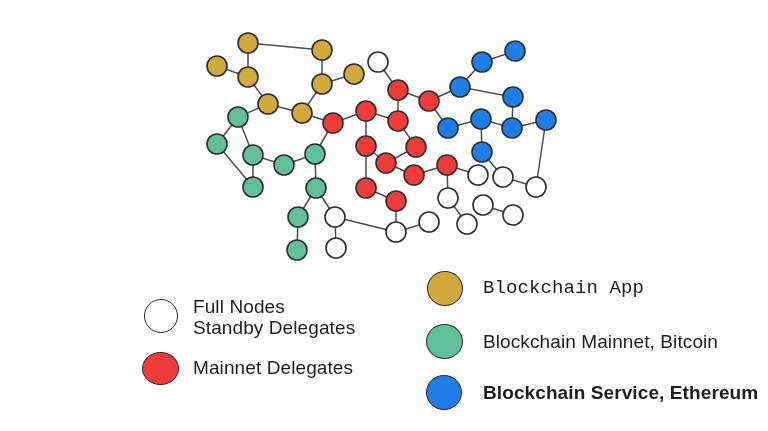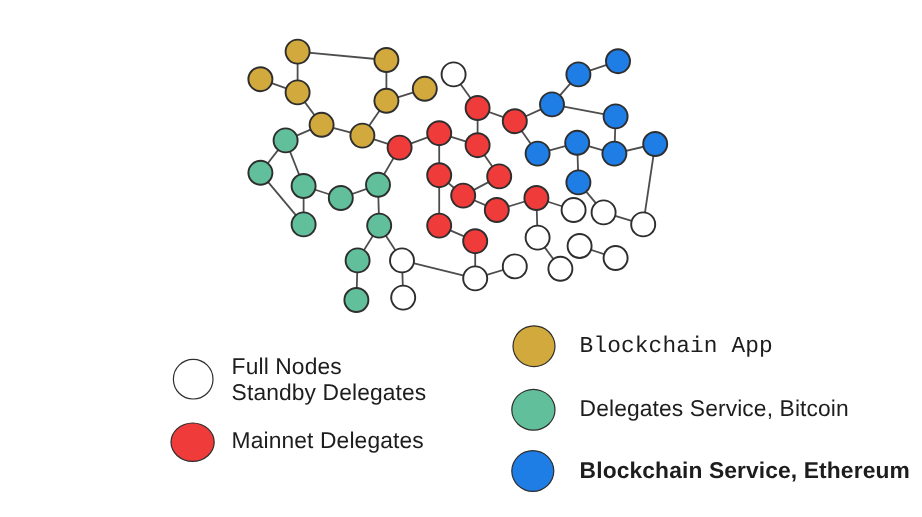--- a/index.html
+++ b/index.html
@@ -174,21 +174,21 @@
     <div class="legend-label lb-main">Mainnet Delegates</div>
   </div>
 
   <div class="legend-item">
     <div class="swatch sw-app" style="background: rgb(210, 169, 61);"></div>
     <div class="legend-label lb-app">Blockchain App</div>
   </div>
 
   <div class="legend-item">
     <div class="swatch sw-btc" style="background: rgb(97, 192, 155);"></div>
-    <div class="legend-label lb-btc">Delegates Service, Bitcoin</div>
+    <div class="legend-label lb-btc">Blockchain Mainnet, Bitcoin</div>
   </div>
 
   <div class="legend-item">
     <div class="swatch sw-eth" style="background: rgb(31, 125, 230);"></div>
     <div class="legend-label lb-eth">Blockchain Service, Ethereum</div>
   </div>
 
 </div>
 
 </body></html>

